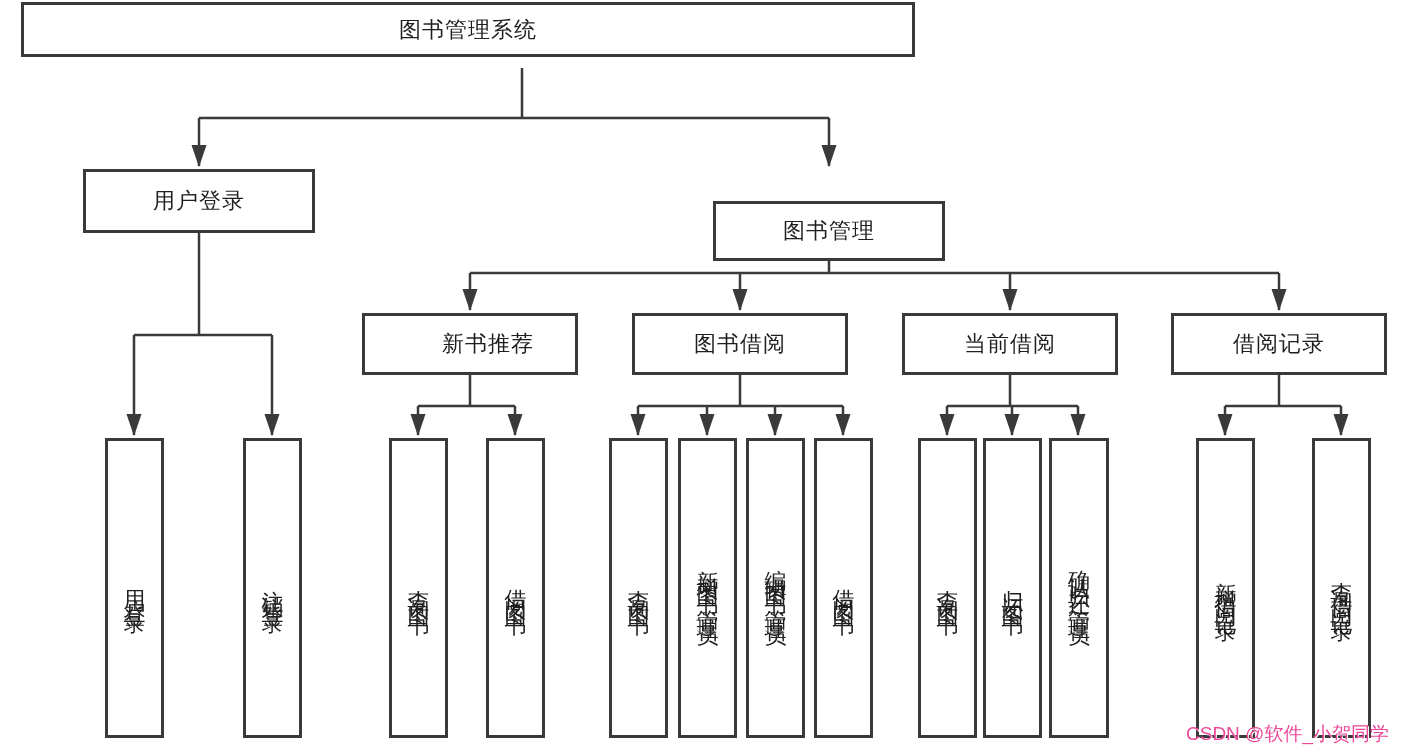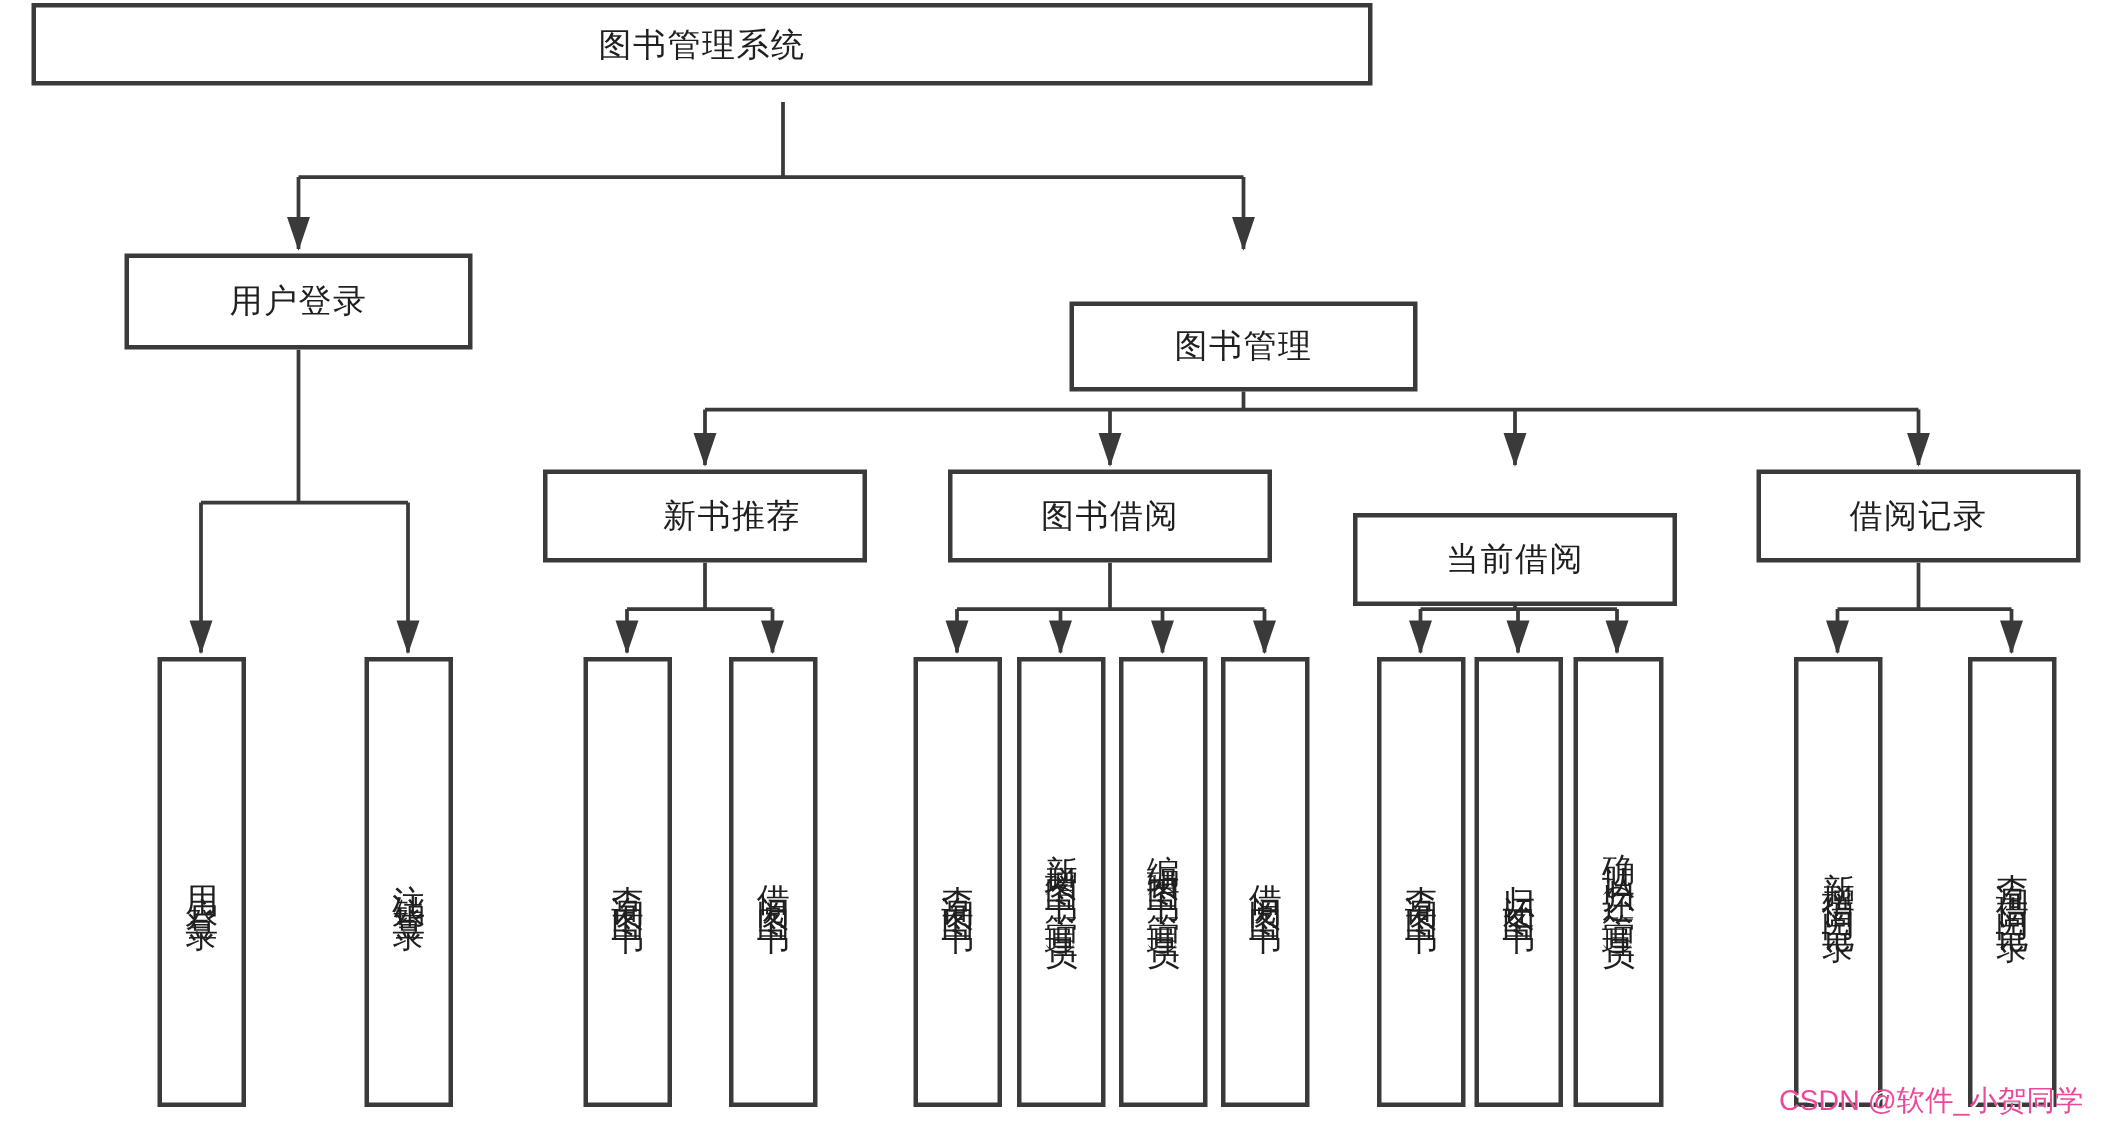--- a/index.html
+++ b/index.html
@@ -113,21 +113,21 @@
   <div class="node" style="left:713px; top:169px; width:232px; height:60px;margin-top:32px;">
     <span class="hlabel">图书管理</span>
   </div>
 
   <div class="node" style="left:362px; top:313px; width:216px; height:62px;padding-left:36px;">
     <span class="hlabel">新书推荐</span>
   </div>
   <div class="node" style="left:632px; top:313px; width:216px; height:62px;align-items:center;">
     <span class="hlabel">图书借阅</span>
   </div>
-  <div class="node" style="left:902px; top:313px; width:216px; height:62px;margin-top:29px;">
+  <div class="node" style="left:902px; top:313px; width:216px; height:62px;">
     <span class="hlabel">当前借阅</span>
   </div>
   <div class="node" style="left:1171px; top:313px; width:216px; height:62px;">
     <span class="hlabel">借阅记录</span>
   </div>
 
   <div class="node" style="left:105px; top:438px; width:59px; height:300px;">
     <span class="vlabel">用户登录</span>
   </div>
   <div class="node" style="left:243px; top:438px; width:59px; height:300px;">

